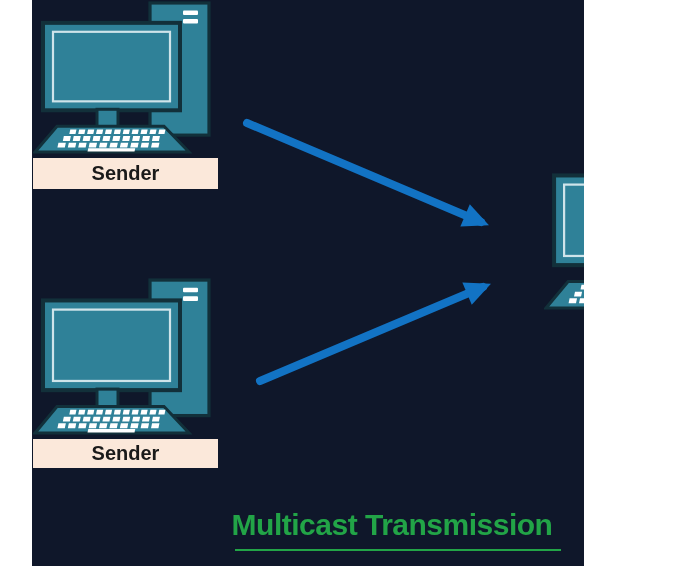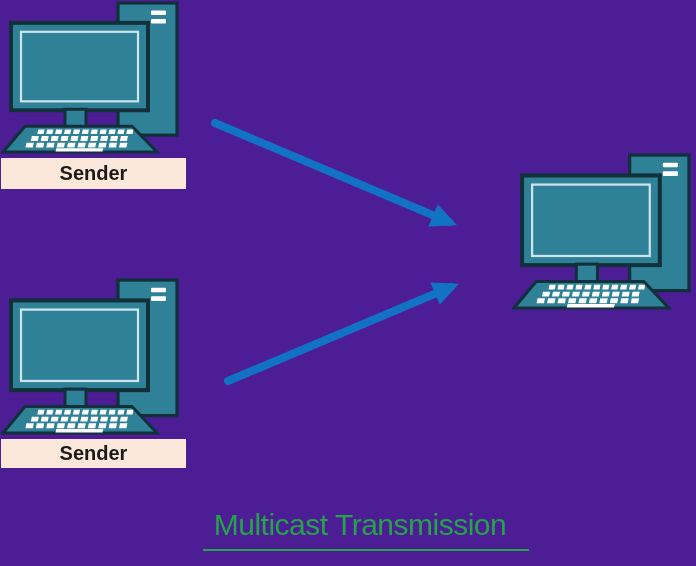--- a/index.html
+++ b/index.html
@@ -12,24 +12,25 @@
     --key:#FFFFFF;
     --green:#22A447;
   }
   *{margin:0;padding:0;box-sizing:border-box;}
   body{
     background:#ffffff;
     font-family:"Liberation Sans", sans-serif;
   }
   .canvas{
     position:relative;
-    width:696px;
+    width:552px;
     height:566px;
-    background:#4c1d95;
+    background:#0f172a;
     overflow:hidden;
+    margin-left:32px;
   }
   .arrows-layer{
     position:absolute;
     left:0;top:0;width:696px;height:566px;
     pointer-events:none;
   }
   .arrow-line{
     stroke:var(--arrow);
     stroke-width:8;
     stroke-linecap:round;
@@ -49,21 +50,21 @@
     justify-content:center;
     letter-spacing:0;
   }
   .diagram-title{
     position:absolute;
     left:188px;
     top:507px;
     width:344px;
     text-align:center;
     color:var(--green);
-    font-weight:normal;
+    font-weight:bold;
     font-size:30px;
     letter-spacing:-0.5px;
     line-height:36px;
     white-space:nowrap;
   }
   .title-underline{
     position:absolute;
     left:203px;
     top:549px;
     width:326px;

